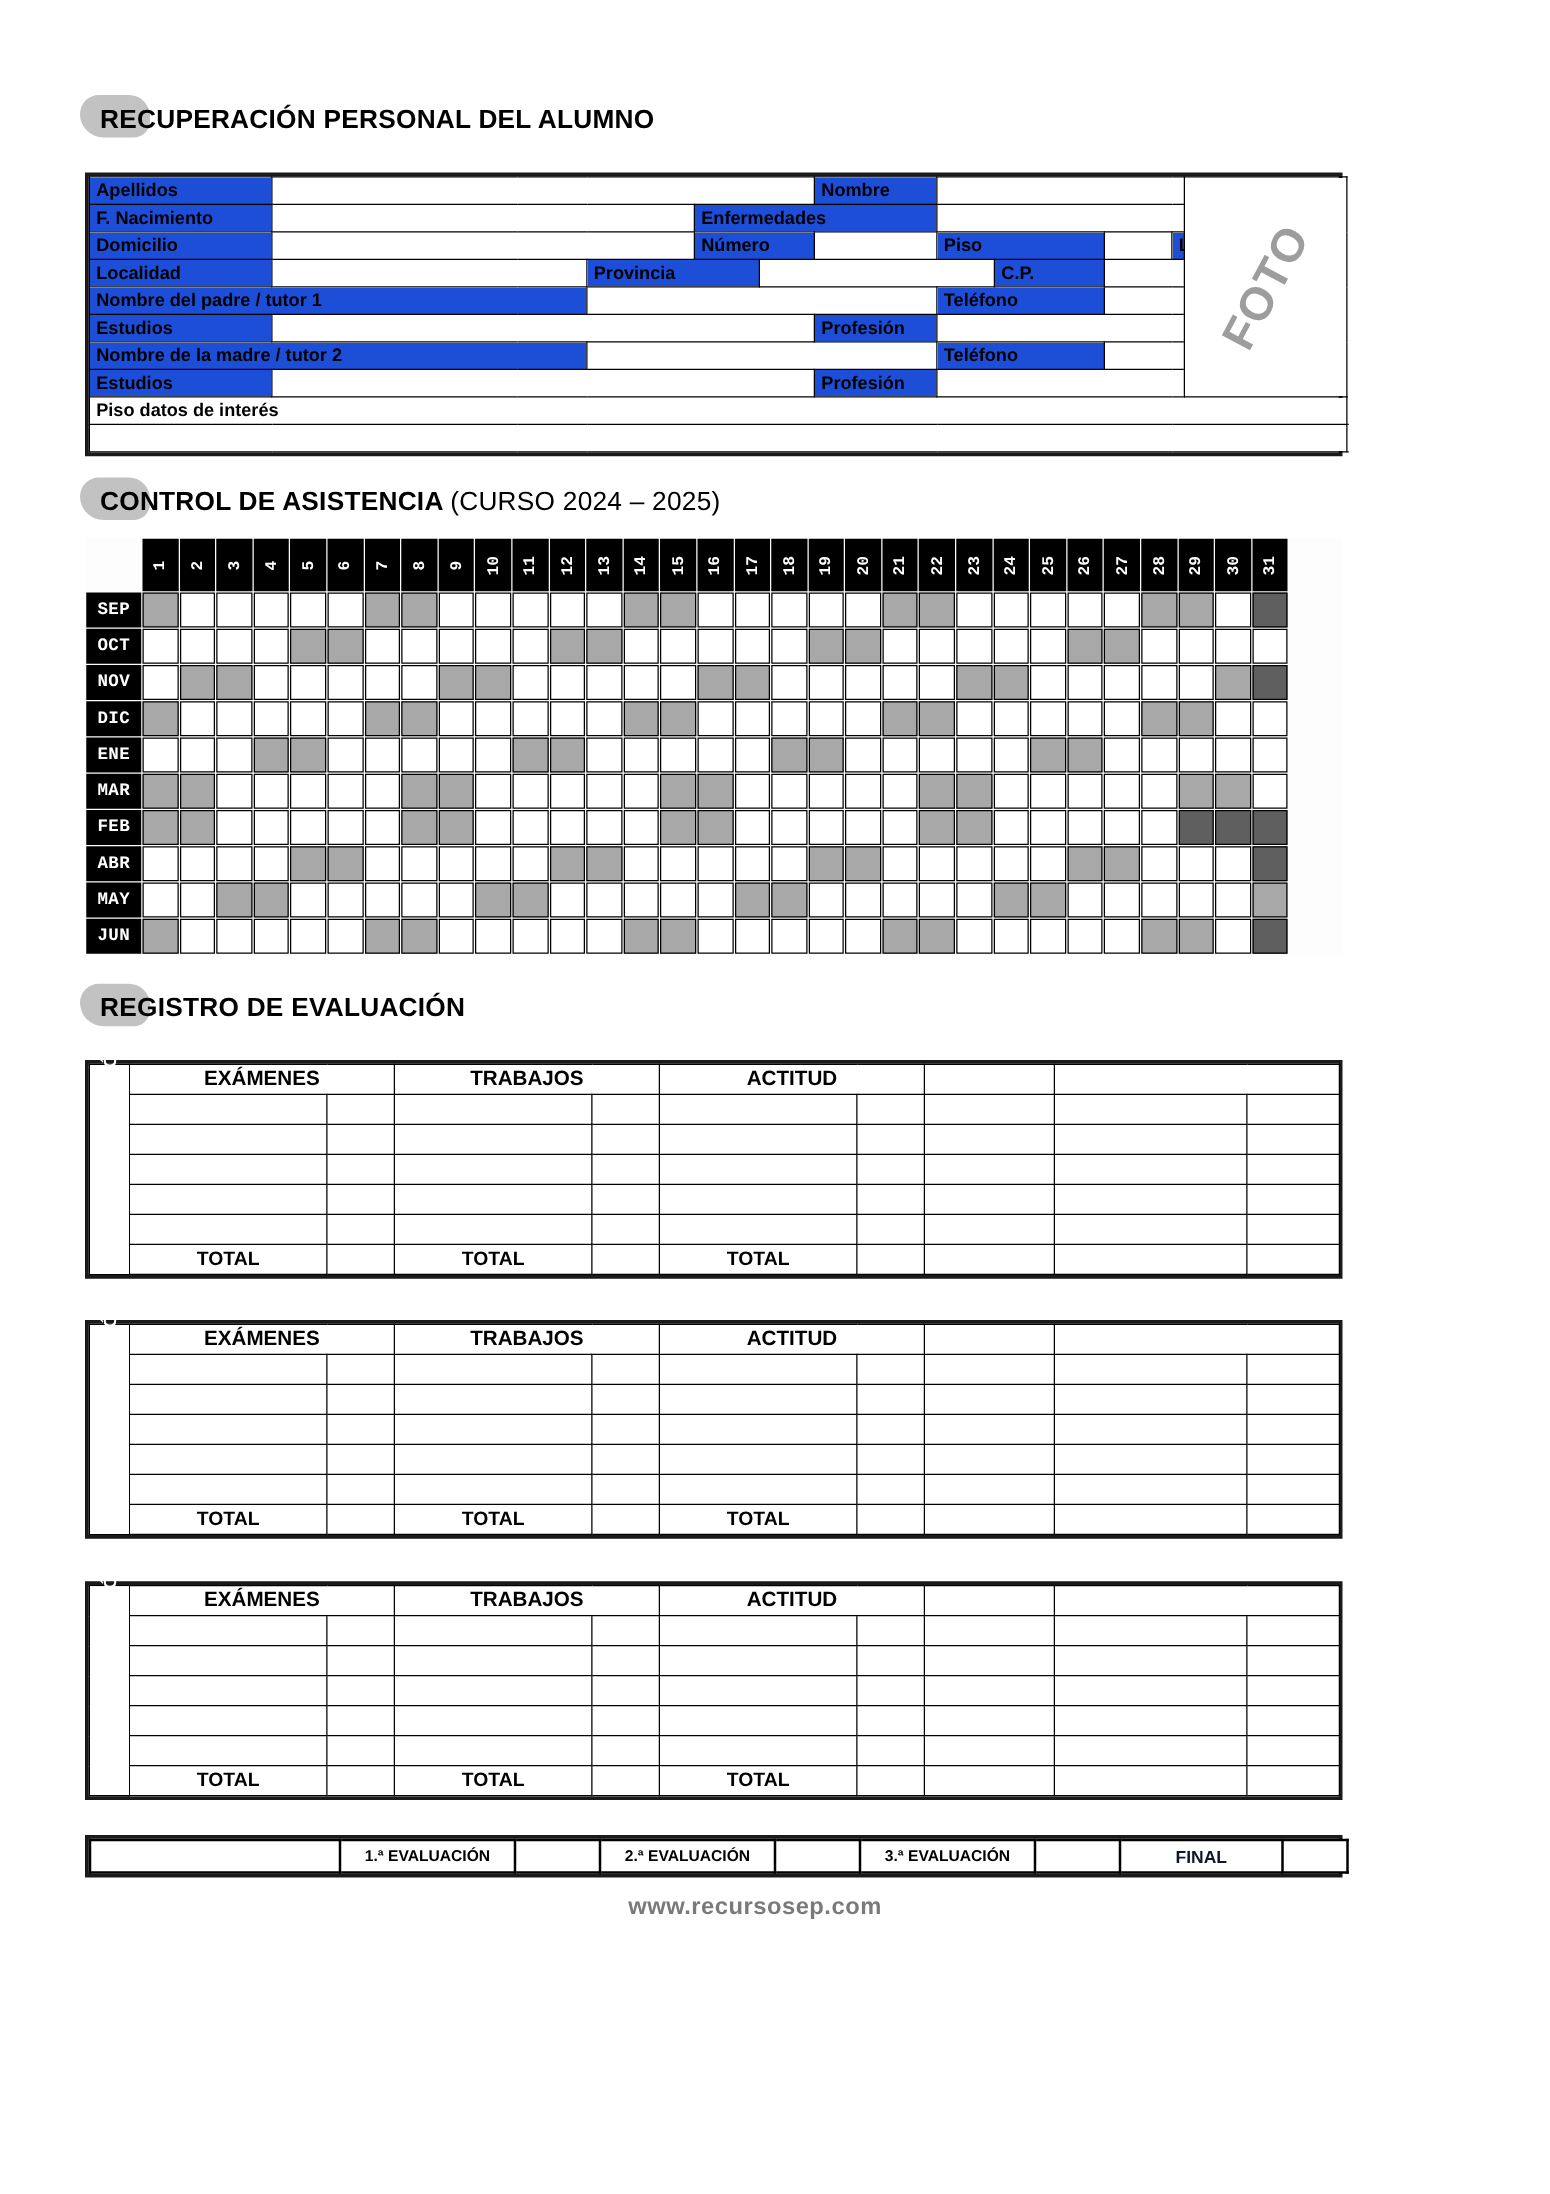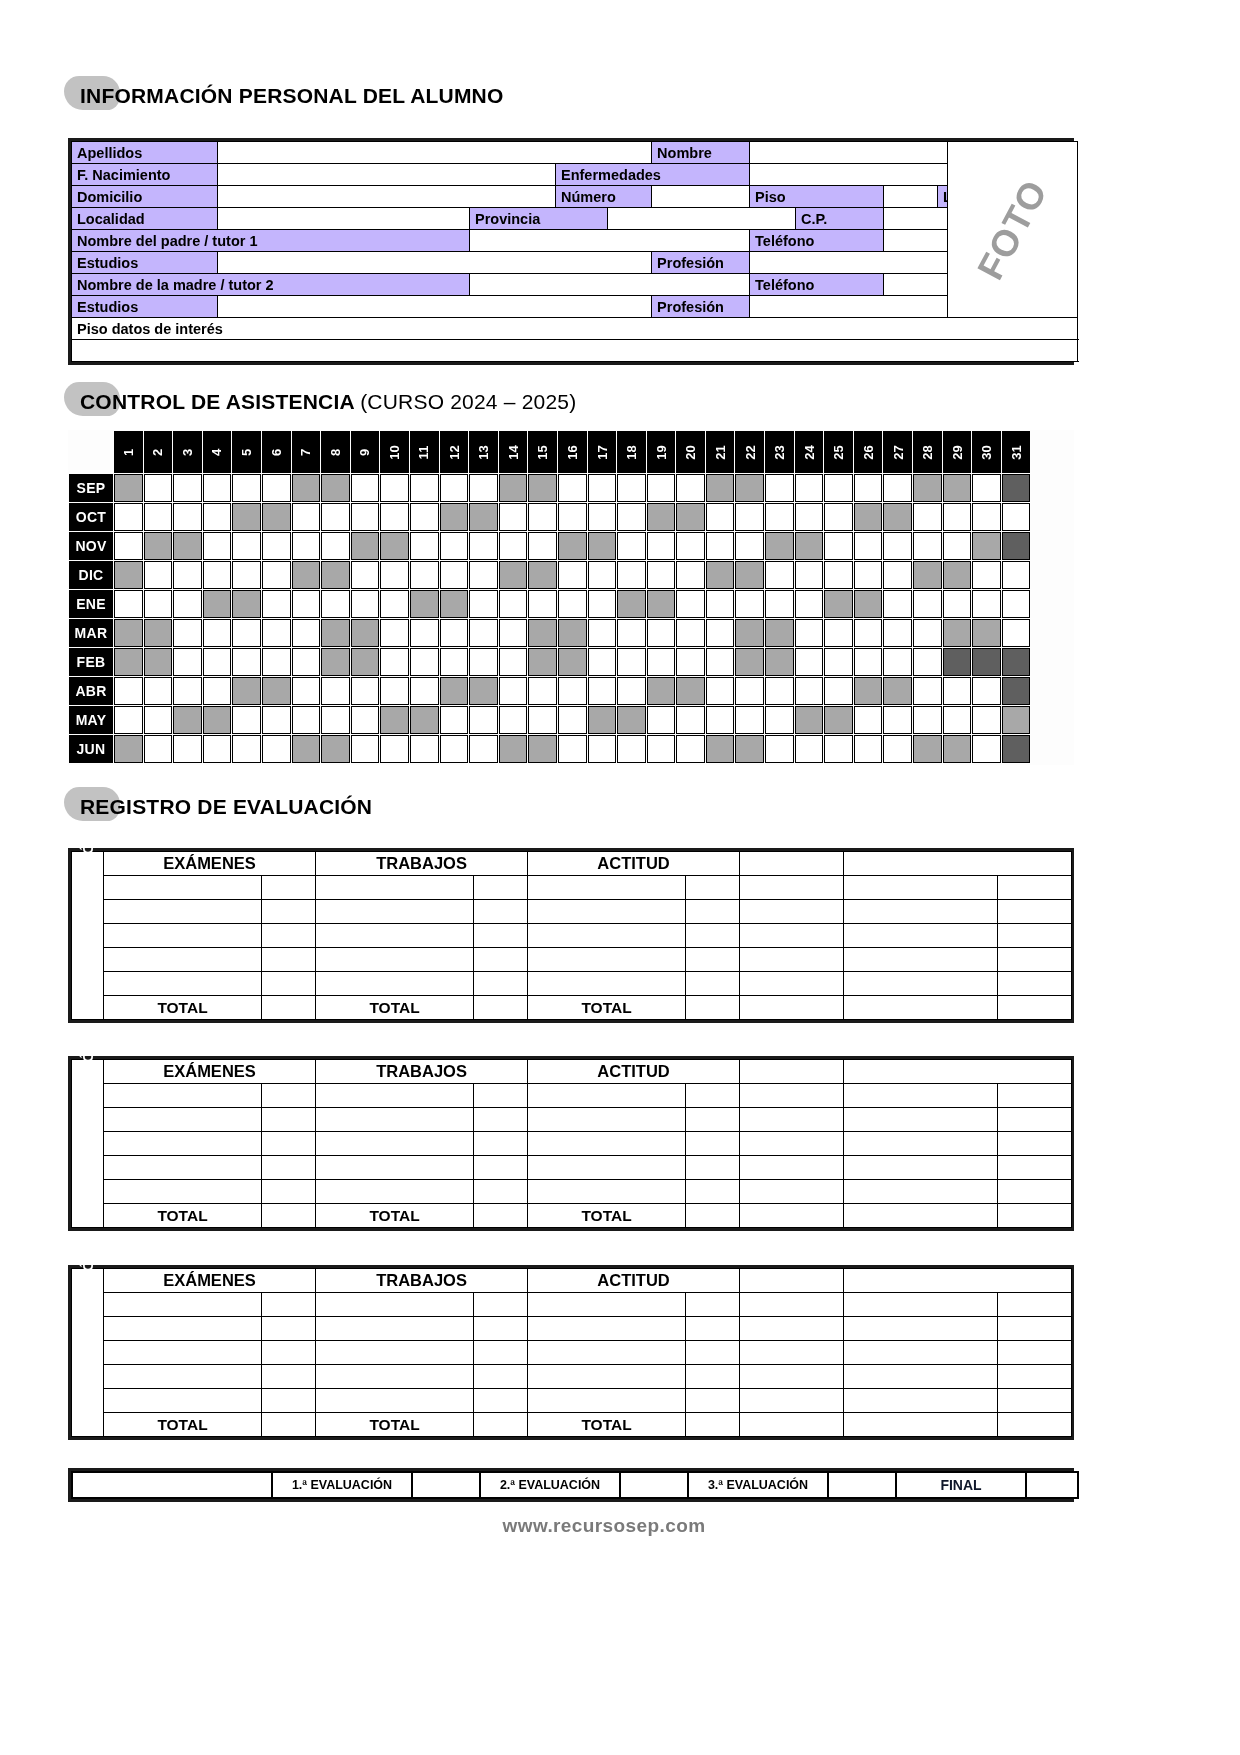--- a/index.html
+++ b/index.html
@@ -50,21 +50,21 @@
     font-weight:bold;
   }
   table.info td {
     border:1.6px solid #000;
     height:22px;
     padding:0 5px;
     background:#fff;
     white-space:nowrap;
     overflow:hidden;
   }
-  table.info td.lbl { background:#c4b5fd; }
+  table.info td.lbl { background:#1d4ed8; }
   table.info td.fill { background:#fff; }
   td.foto {
     background:#fff;
     text-align:center;
     vertical-align:middle;
     position:relative;
   }
   .foto-text {
     font-size:37px;
     font-weight:bold;
@@ -82,20 +82,21 @@
   td.otros-blank { background:#e8e8e8; height:22px; }
   #asis-wrap {
     position:absolute; left:68px; top:430px;
     width:1006px; height:335px;
     background:#fdfdfd;
   }
   table.asis {
     border-collapse:separate;
     border-spacing:1.5px;
     table-layout:fixed;
+    font-family:Liberation Mono, monospace;
   }
   table.asis td { padding:0; }
   td.daynum {
     width:28.6px; height:42px;
     background:#000;
     color:#fff;
     font-size:13px;
     font-weight:bold;
     text-align:center;
     vertical-align:middle;
@@ -203,21 +204,21 @@
     font-weight:bold;
     color:#7a7a7a;
     letter-spacing:.4px;
   }
 </style>
 </head>
 <body>
 
 <div class="section-head" style="position:absolute;left:70px;top:84px;">
   <span class="blob"></span>
-  <span class="txt">INFORMACIÓN PERSONAL DEL ALUMNO</span>
+  <span class="txt">RECUPERACIÓN PERSONAL DEL ALUMNO</span>
 </div>
 
 <div id="info-wrap" class="hardbox">
   <table class="info">
     <colgroup>
       <col style="width:146px">
         <col style="width:196px">
         <col style="width:56px">
       <col style="width:86px">
         <col style="width:52px">

